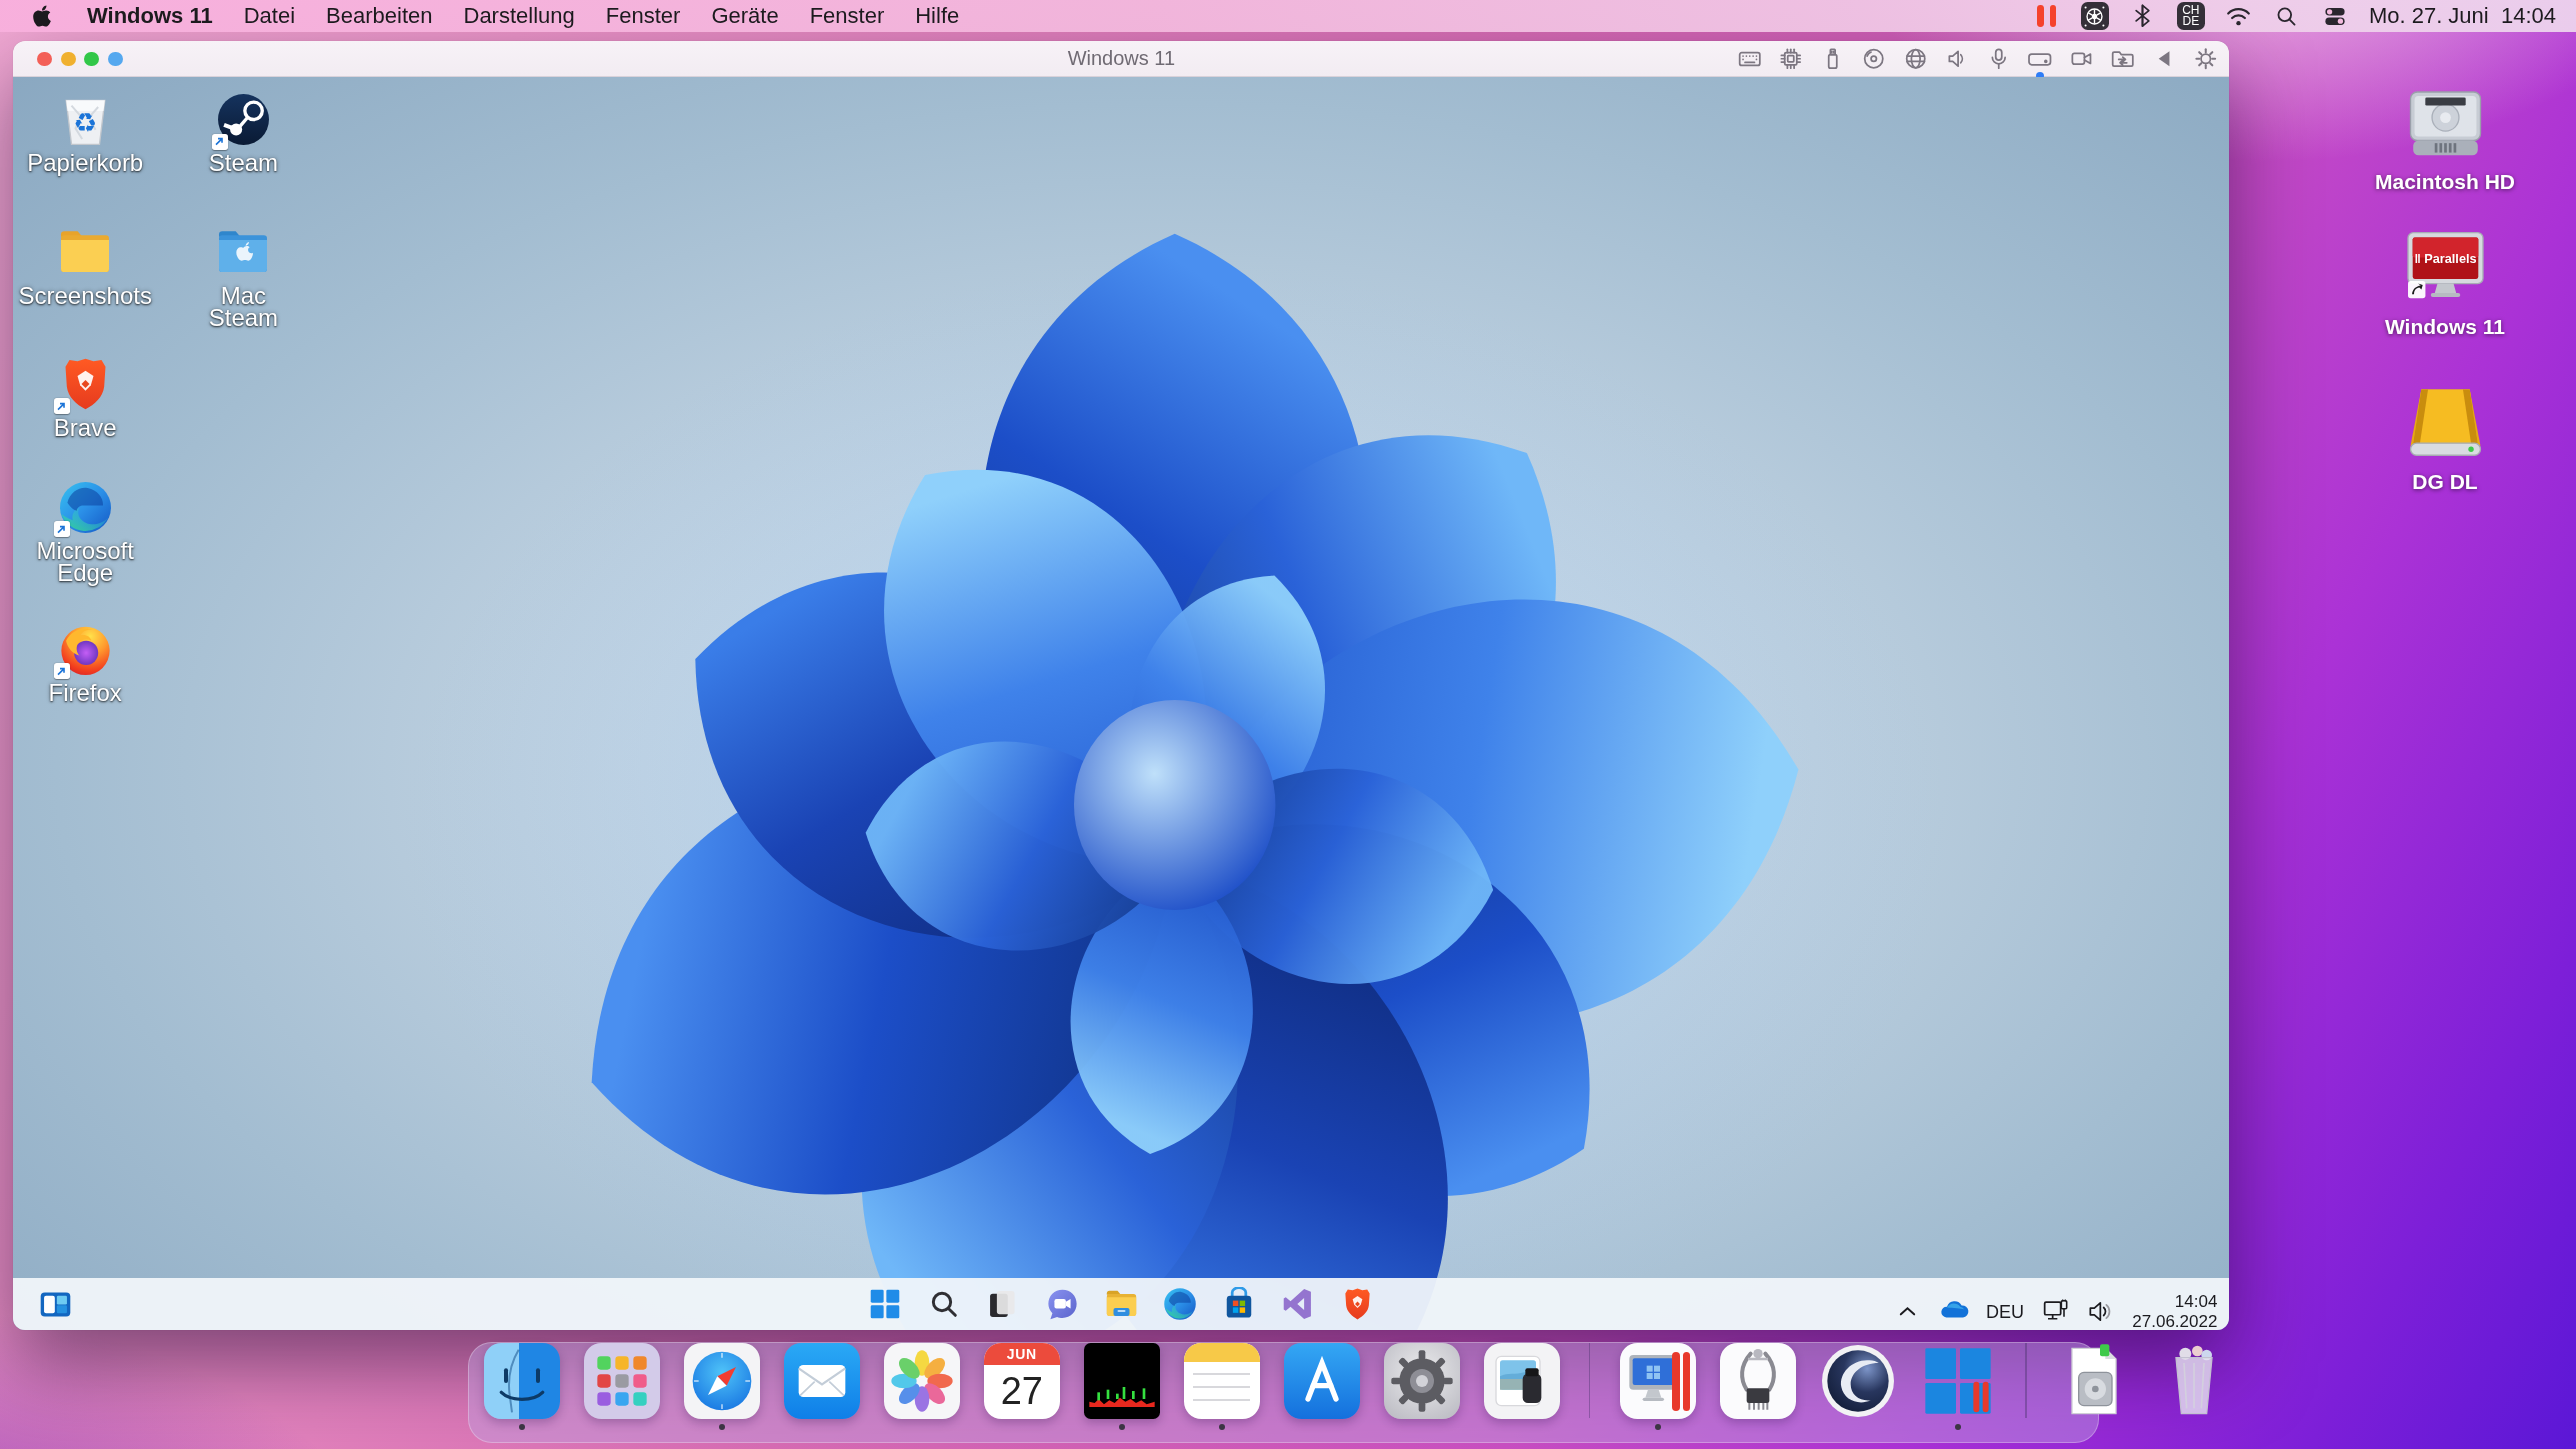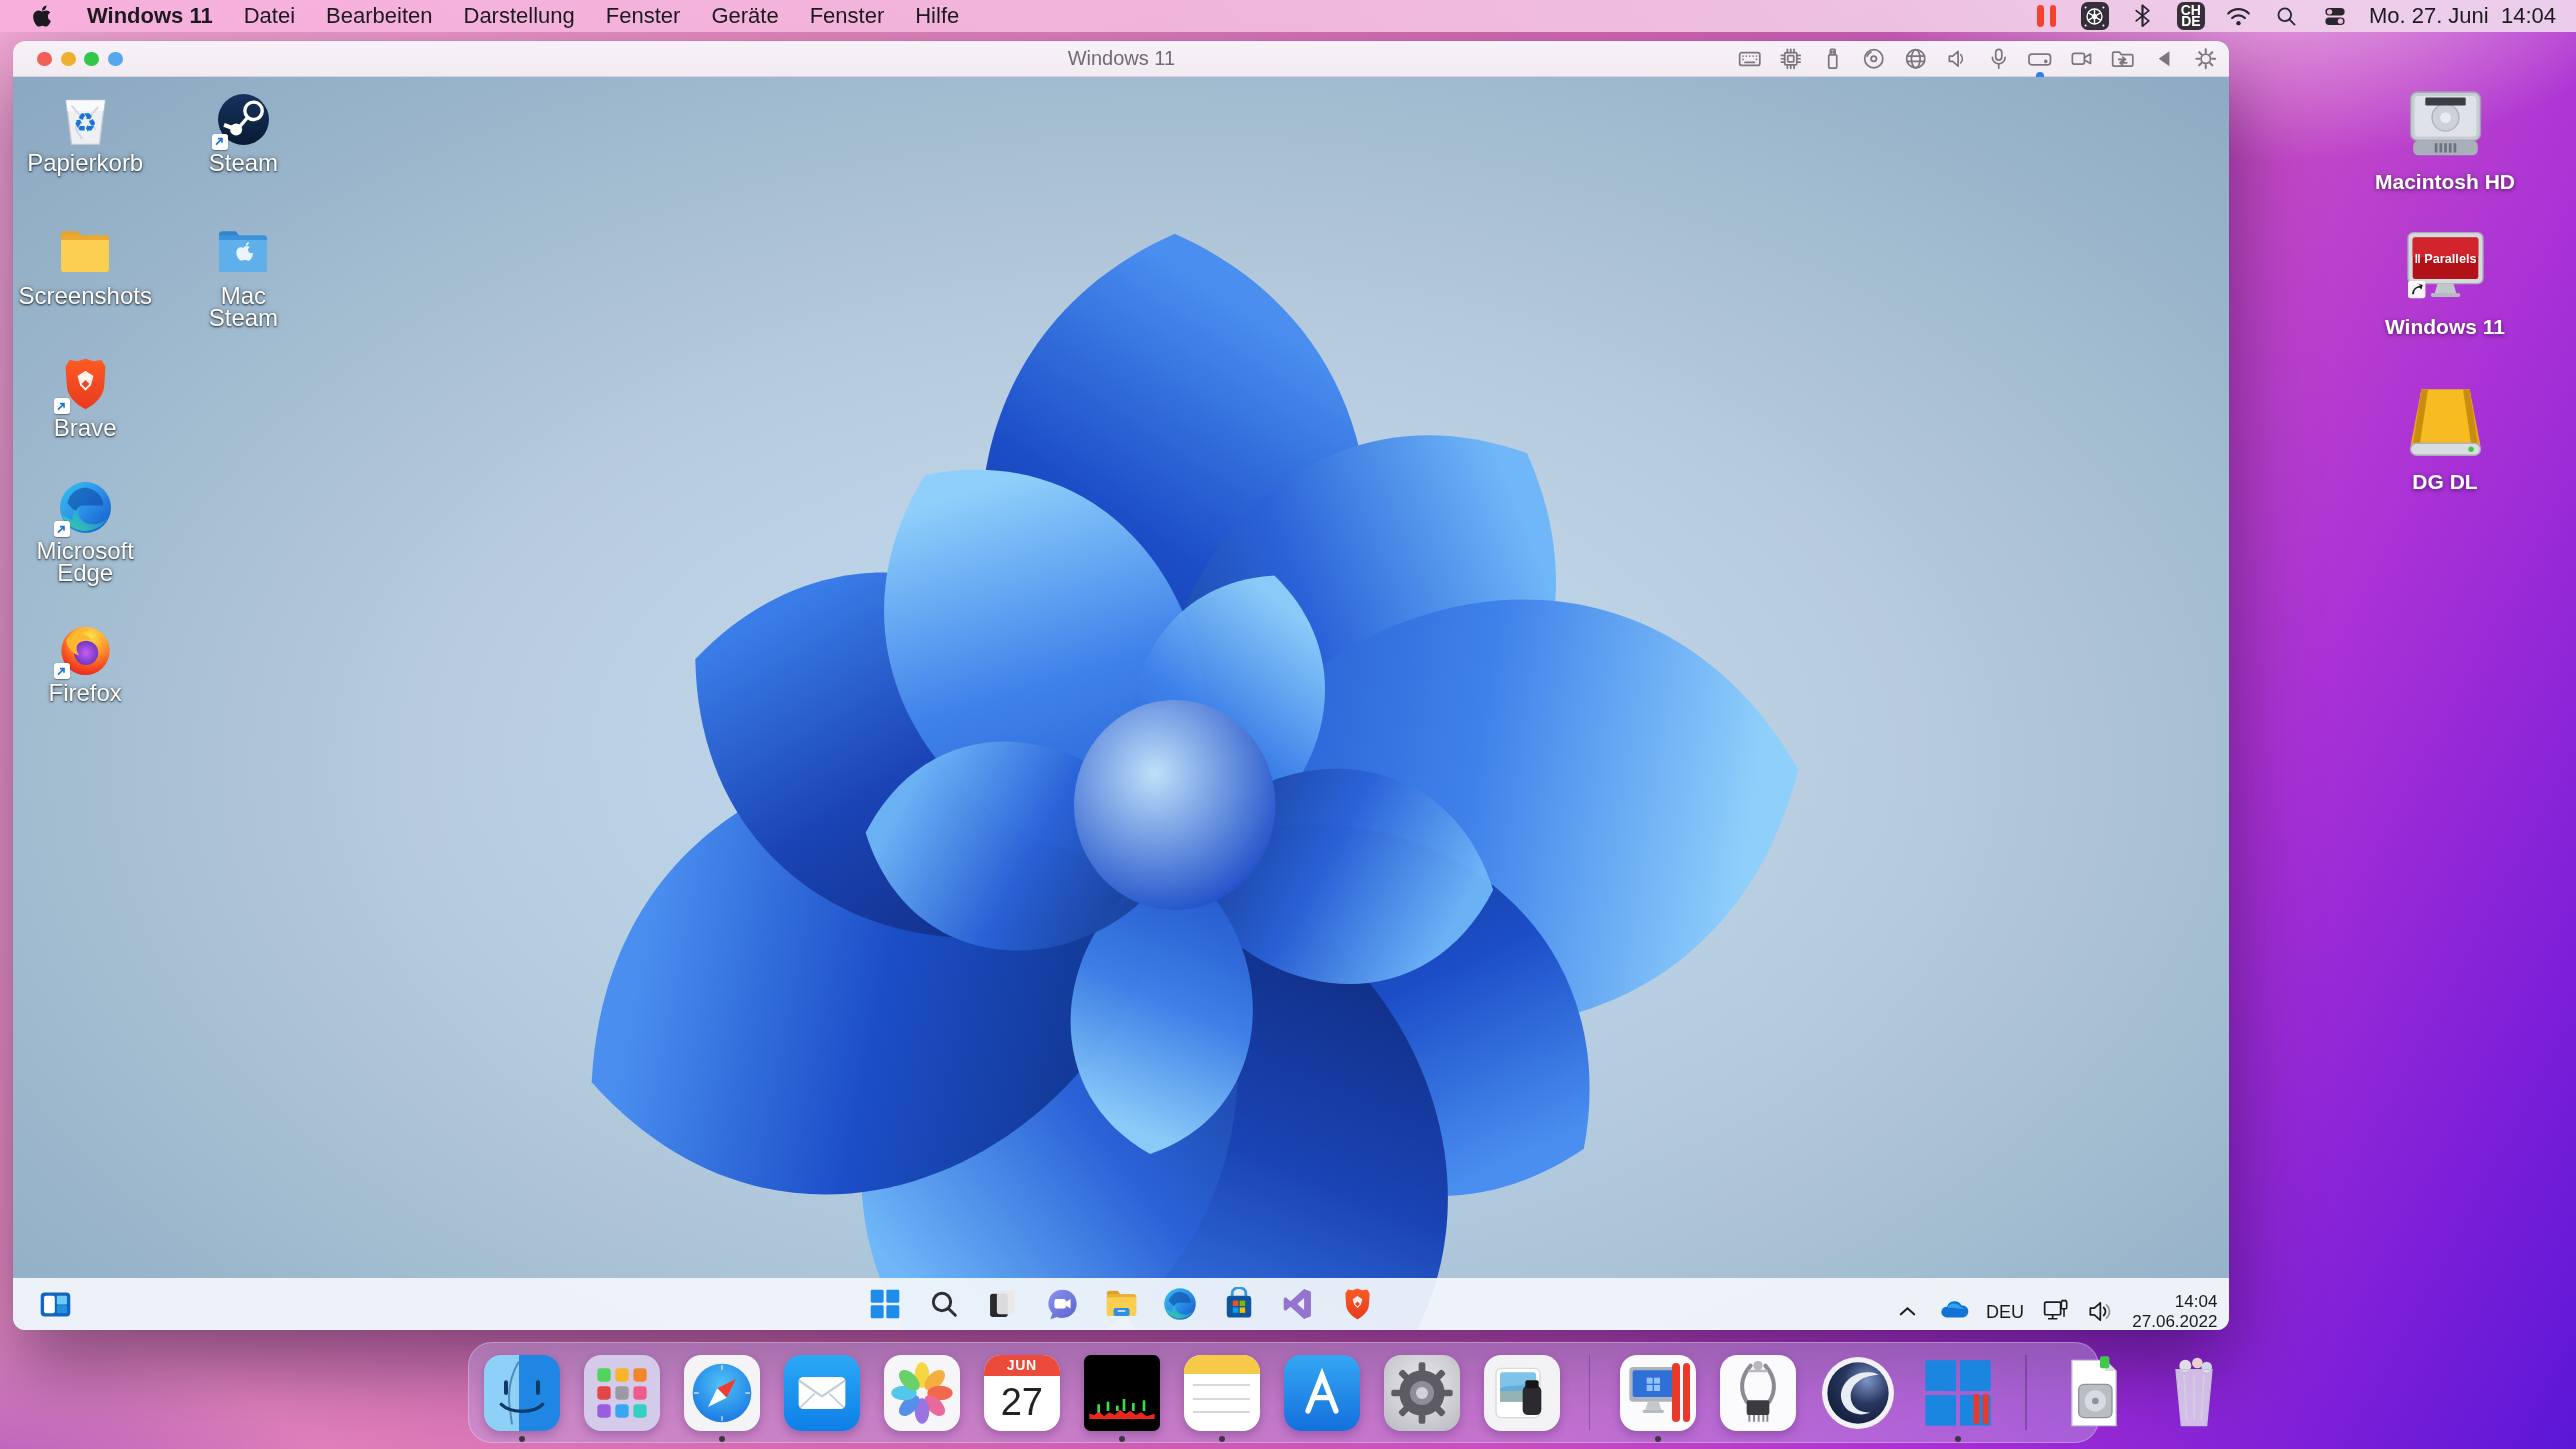--- a/index.html
+++ b/index.html
@@ -14,21 +14,21 @@
     background:linear-gradient(90deg, rgba(248,176,221,.95), rgba(243,186,222,.92) 45%, rgba(238,215,238,.92));
     display:flex; align-items:center; color:#1c1a1e; font-size:22px; z-index:50; }
   .menubar .left { display:flex; align-items:center; gap:31px; padding-left:28px; }
   .menubar .appname { font-weight:700; }
   .menubar .mitem { cursor:default; }
   .menubar .right { margin-left:auto; display:flex; align-items:center; gap:20px; padding-right:20px; }
   .mb-icon { width:28px; height:28px; display:flex; align-items:center; justify-content:center; }
   .pause-bars { display:flex; gap:5.4px; }
   .pause-bars i { display:block; width:6.7px; height:21.5px; background:#f5422c; border-radius:3.4px; }
   .badge-dark { width:28px; height:28px; background:#342f38; border-radius:6.7px; display:flex; flex-direction:column;
-    align-items:center; justify-content:center; color:#fff; font-weight:700; font-size:14px; line-height:11.4px; }
+    align-items:center; justify-content:center; color:#fff; font-weight:400; font-size:12px; line-height:11.4px; }
   .mb-clock { font-size:22px; white-space:pre; }
 
   
   .macicons { position:absolute; right:54px; top:81px; width:154px; z-index:10; }
   .macicon { position:absolute; left:0; width:154px; display:flex; flex-direction:column; align-items:center; }
   .macicon .lbl { margin-top:8px; color:#fff; font-weight:700; font-size:21px; text-shadow:0 1.3px 4px rgba(0,0,0,.55); white-space:nowrap; }
 
   
   .vmwindow { position:absolute; left:13.4px; top:41px; width:2216px; height:1289px; border-radius:12px; overflow:hidden;
     box-shadow:0 34px 81px rgba(20,0,40,.5), 0 0 0.7px rgba(0,0,0,.4); z-index:20; }
@@ -57,21 +57,21 @@
   .taskbar { position:absolute; left:0; right:0; bottom:0; height:52px; background:rgba(241,245,250,.94); display:flex; align-items:center; }
   .tb-left { position:absolute; left:23px; top:0; height:52px; display:flex; align-items:center; }
   .tb-center { position:absolute; left:0; right:0; top:0; height:52px; display:flex; align-items:center; justify-content:center; gap:20px; }
   .taskicon { width:39px; height:39px; display:flex; align-items:center; justify-content:center; border-radius:5.4px; }
   .tb-tray { position:absolute; right:12px; top:8px; height:52px; display:flex; align-items:center; gap:17.4px; color:#1b1b1f; }
   .tray-txt { font-size:18px; }
   .tray-clock { text-align:right; font-size:17px; line-height:20px; }
 
   
   .dock { position:absolute; left:468px; top:1342px; width:1631px; height:101px; background:rgba(190,160,224,.45);
-    border:0.7px solid rgba(255,255,255,.28); border-radius:24px; display:flex; align-items:center; gap:24px; padding:0 14.8px; z-index:30; }
+    border:0.7px solid rgba(255,255,255,.28); border-radius:24px; display:flex; gap:24px; padding:0 14.8px; z-index:30; }
   .ditem { position:relative; width:76px; height:76px; flex:0 0 auto; }
   .ditem .ic { width:76px; height:76px; border-radius:17.4px; overflow:hidden; position:relative; box-shadow:0 4px 9.4px rgba(40,10,70,.25); }
   .ditem .ic.noshadow { box-shadow:none; }
   .rundot { position:absolute; left:50%; bottom:-11.4px; transform:translateX(-50%); width:6px; height:6px; border-radius:50%; background:#3c3544; }
   .ddivider { width:1.3px; height:75px; background:rgba(70,50,105,.4); flex:0 0 auto; margin:0 5.4px; }
 
   
   .cal-top { position:absolute; top:0; left:0; right:0; height:21.5px; background:#ec4b3c; color:#fff; font-weight:700; font-size:14px; display:flex; align-items:center; justify-content:center; letter-spacing:0.7px; }
   .cal-day { position:absolute; top:20px; left:0; right:0; bottom:0; display:flex; align-items:center; justify-content:center; font-size:38px; font-weight:300; color:#222; }
   .notes-top { position:absolute; top:0; left:0; right:0; height:19px; background:#f7c948; }

